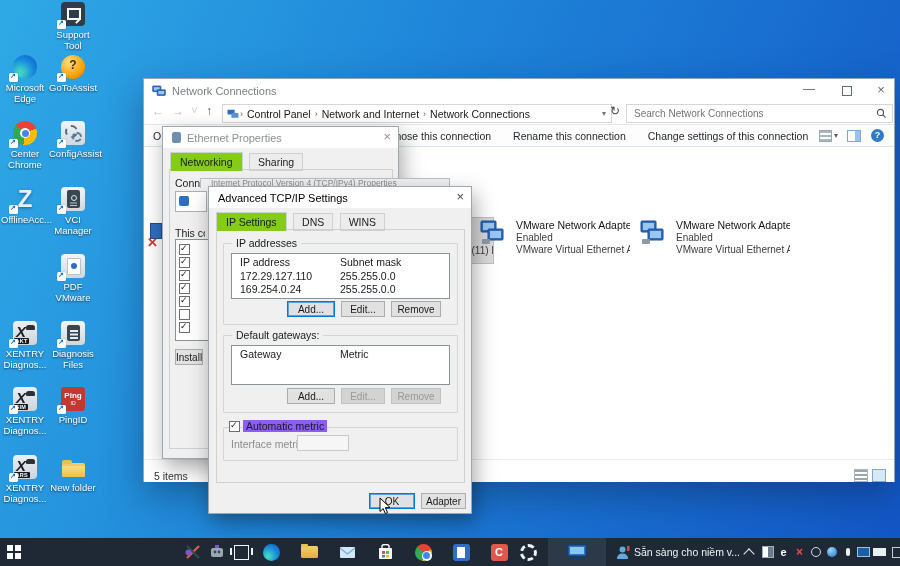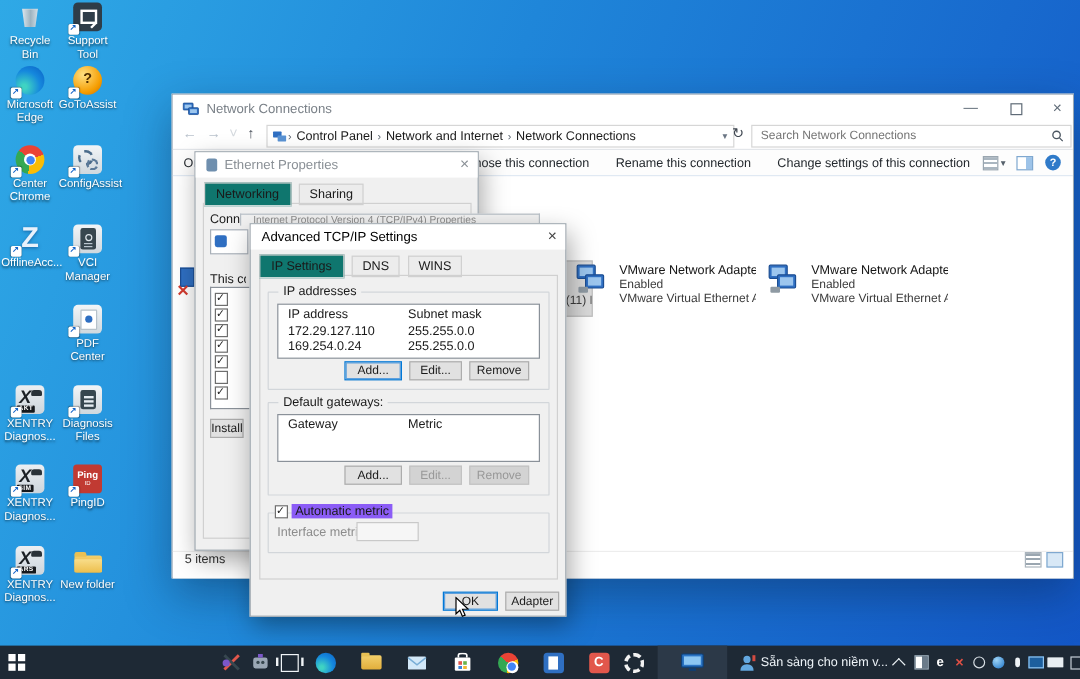--- a/index.html
+++ b/index.html
@@ -59,29 +59,29 @@
   .nav-a{position:absolute;top:2px;font-size:12px}
   .crumb-field{position:absolute;left:78px;top:2px;width:384px;height:17px;border:1px solid #d6d6d6;display:flex;align-items:center;padding-left:4px;font-size:10.5px;color:#1a1a1a}
   .crumb{padding:0 3px;white-space:nowrap}
   .csep{color:#5a6470;font-size:9px;padding:0 1px}
   .search-field{position:absolute;left:482px;top:2px;width:258px;height:17px;border:1px solid #d6d6d6;display:flex;align-items:center;padding-left:7px;font-size:10px;color:#757575}
   .cmdbar{position:relative;height:21px;background:#fdfdfd;border-bottom:1px solid #d9e4f1;display:flex;align-items:center;gap:22px;padding-left:9px;font-size:10.5px;color:#24292e;white-space:nowrap}
   .content{position:relative;height:312px;background:#fff;overflow:hidden}
   .tile{position:absolute;height:43px;overflow:hidden;white-space:nowrap}
   .tile .l1{font-size:10.5px;color:#141414;line-height:13px}
   .tile .l2,.tile .l3{font-size:10px;color:#3c3c3c;line-height:12px}
-  .statusbar{position:relative;height:22px;border-top:1px solid #ededed;font-size:10.5px;color:#333;display:flex;align-items:flex-start;padding-left:10px;background:#fff}
+  .statusbar{position:relative;height:22px;border-top:1px solid #ededed;font-size:10.5px;color:#333;display:flex;align-items:flex-end;padding-left:10px;background:#fff}
   
   .dlg{position:absolute;background:#f0f0f0;border:1px solid #9fa8b0;box-shadow:3px 8px 20px rgba(0,0,0,.35)}
   .dlg-title{position:relative;height:21px;background:#fff;display:flex;align-items:center;padding-left:9px;font-size:11px;color:#000}
   .dlg-title.inactive{color:#8a9096}
   .dlg-x{position:absolute;right:7px;top:2px;font-size:13px;color:#444}
   .dtabs{position:absolute;left:7px}
   .dtab{display:inline-block;padding:2px 8px 2px;font-size:10.5px;background:#ececec;border:1px solid #d0d0d0;margin-right:2px;position:relative;color:#1a1a1a}
-  .dtab.active{background:#0f766e;border-bottom-color:#f0f0f0;padding:3px 9px 3px;z-index:3}
+  .dtab.active{background:#84cc16;border-bottom-color:#f0f0f0;padding:3px 9px 3px;z-index:3}
   .dpagebox{position:absolute;border:1px solid #d0d0d0}
   .group{position:absolute;border:1px solid #d2d6da;border-radius:1px}
   .gl{position:absolute;top:-7px;left:8px;background:#f0f0f0;padding:0 4px;font-size:10.5px;color:#1a1a1a;white-space:nowrap}
   .lb{position:absolute;background:#fff;border:1px solid #8a9199;font-size:10.5px;color:#1a1a1a}
   .lbcell{position:absolute;white-space:nowrap}
   .btn{position:absolute;height:16px;background:#e1e1e1;border:1px solid #acacac;font-size:10px;line-height:13px;text-align:center;font-family:inherit;padding:0;color:#1a1a1a}
   .btn.focused{border:1px solid #0078d7;box-shadow:inset 0 0 0 1px #5e9fdd}
   .btn.disabled{background:#d3d3d3;border-color:#c2c2c2;color:#989898}
   .cb{position:absolute;width:9px;height:9px;background:#fff;border:1px solid #6e6e6e}
   .cb.checked::after{content:"✓";position:absolute;left:0px;top:-2px;font-size:9px;color:#1a1a1a}
@@ -102,26 +102,20 @@
   .tray-txt{position:absolute;left:634px;top:0;height:28px;display:flex;align-items:center;font-size:10.5px;color:#eef4f9;white-space:nowrap}
   .chevup{position:absolute;left:745px;top:12px;width:7px;height:7px;border-left:1.5px solid #e8eef2;border-top:1.5px solid #e8eef2;transform:rotate(45deg)}
   .tray-ic{position:absolute;top:0;width:15px;height:28px;display:flex;align-items:center;justify-content:center;font-size:10px;color:#fff}
   .cursor{position:absolute;z-index:99}
 </style>
 </head>
 <body>
 
 <div id="screen">
 
-  <div class="desk-icon" style="left:1px;top:0px">
-    <div class="ic">
-        <div class="trash"></div>
-      </div>
-    <div class="lbl">Recycle Bin</div>
-  </div>
   <div class="desk-icon" style="left:1px;top:53px">
     <div class="ic">
         <div class="circ edge-c"></div>
         <span class="sc"></span>
       </div>
     <div class="lbl">Microsoft Edge</div>
   </div>
   <div class="desk-icon" style="left:49px;top:0px">
     <div class="ic">
         <div class="sq stool"></div>
@@ -169,21 +163,21 @@
       </div>
     <div class="lbl">VCI Manager</div>
   </div>
   <div class="desk-icon" style="left:49px;top:252px">
     <div class="ic">
         <div class="sq gray">
           <i class="page"></i>
         </div>
         <span class="sc"></span>
       </div>
-    <div class="lbl">PDF Center</div>
+    <div class="lbl">PDF VMware</div>
   </div>
   <div class="desk-icon" style="left:1px;top:319px">
     <div class="ic">
         <div class="sq xgray">
           <b class="xx">X</b>
           <i class="xcar"></i>
           <i class="xbadge">AKT</i>
         </div>
         <span class="sc"></span>
       </div>

